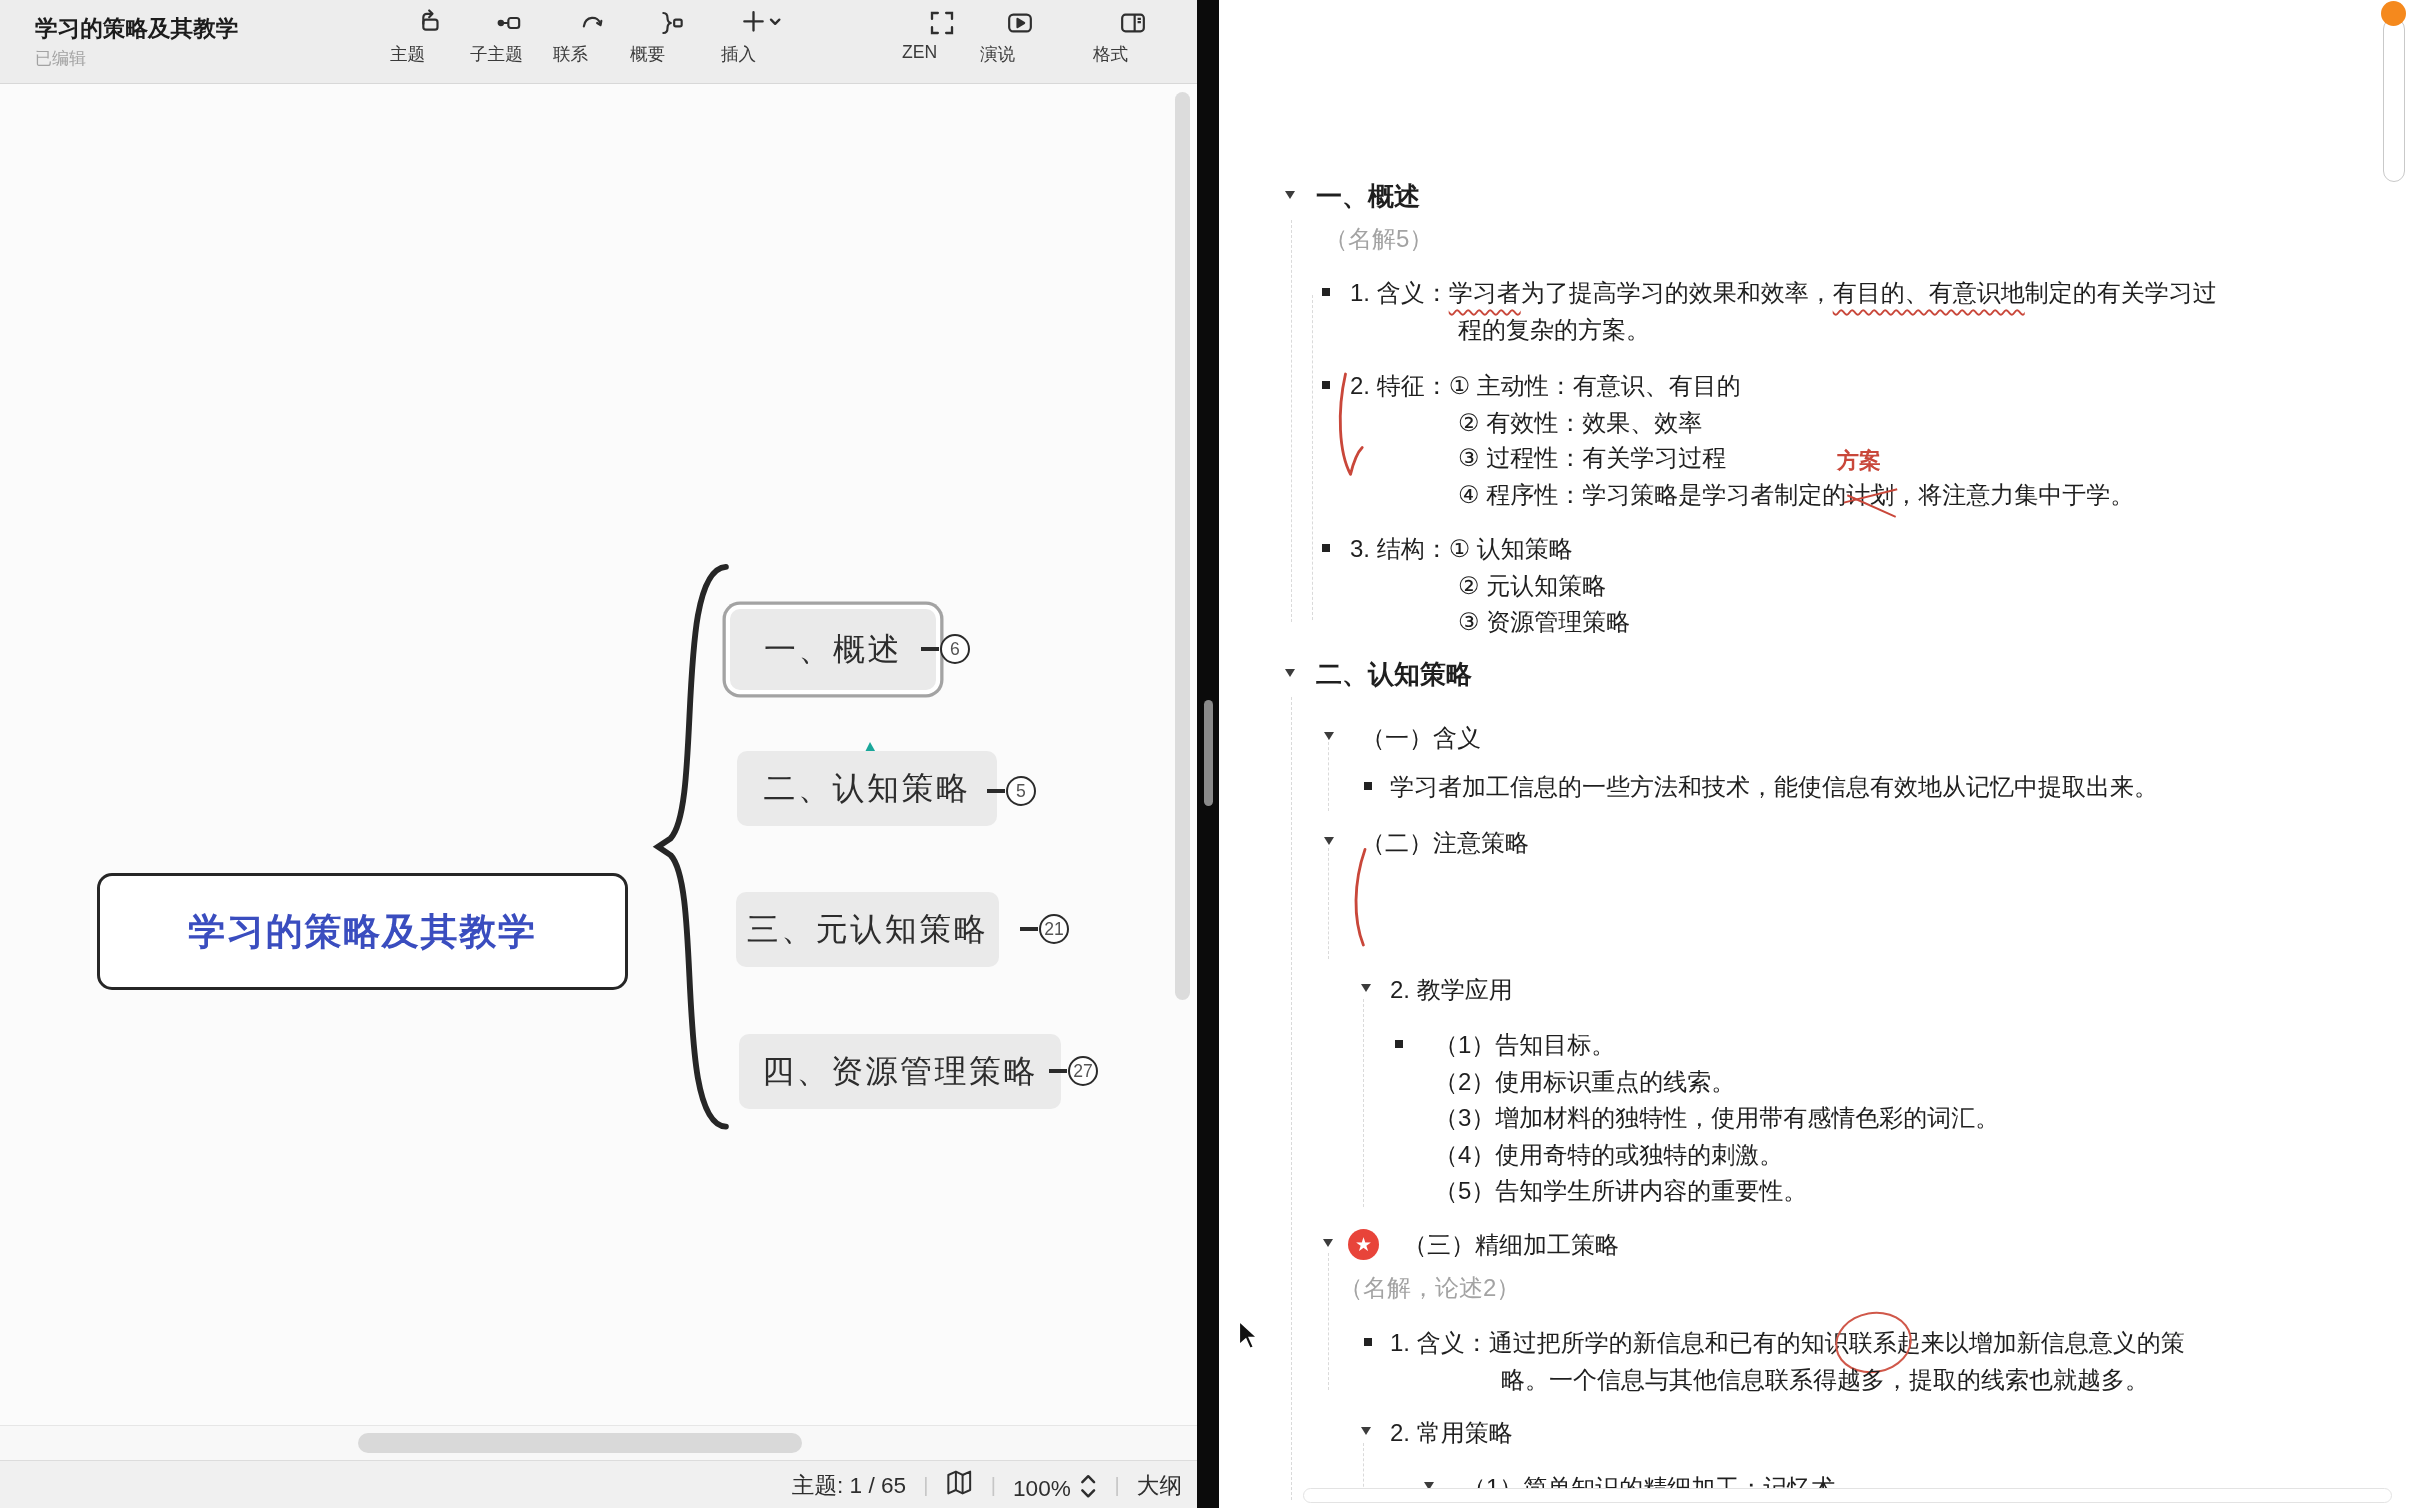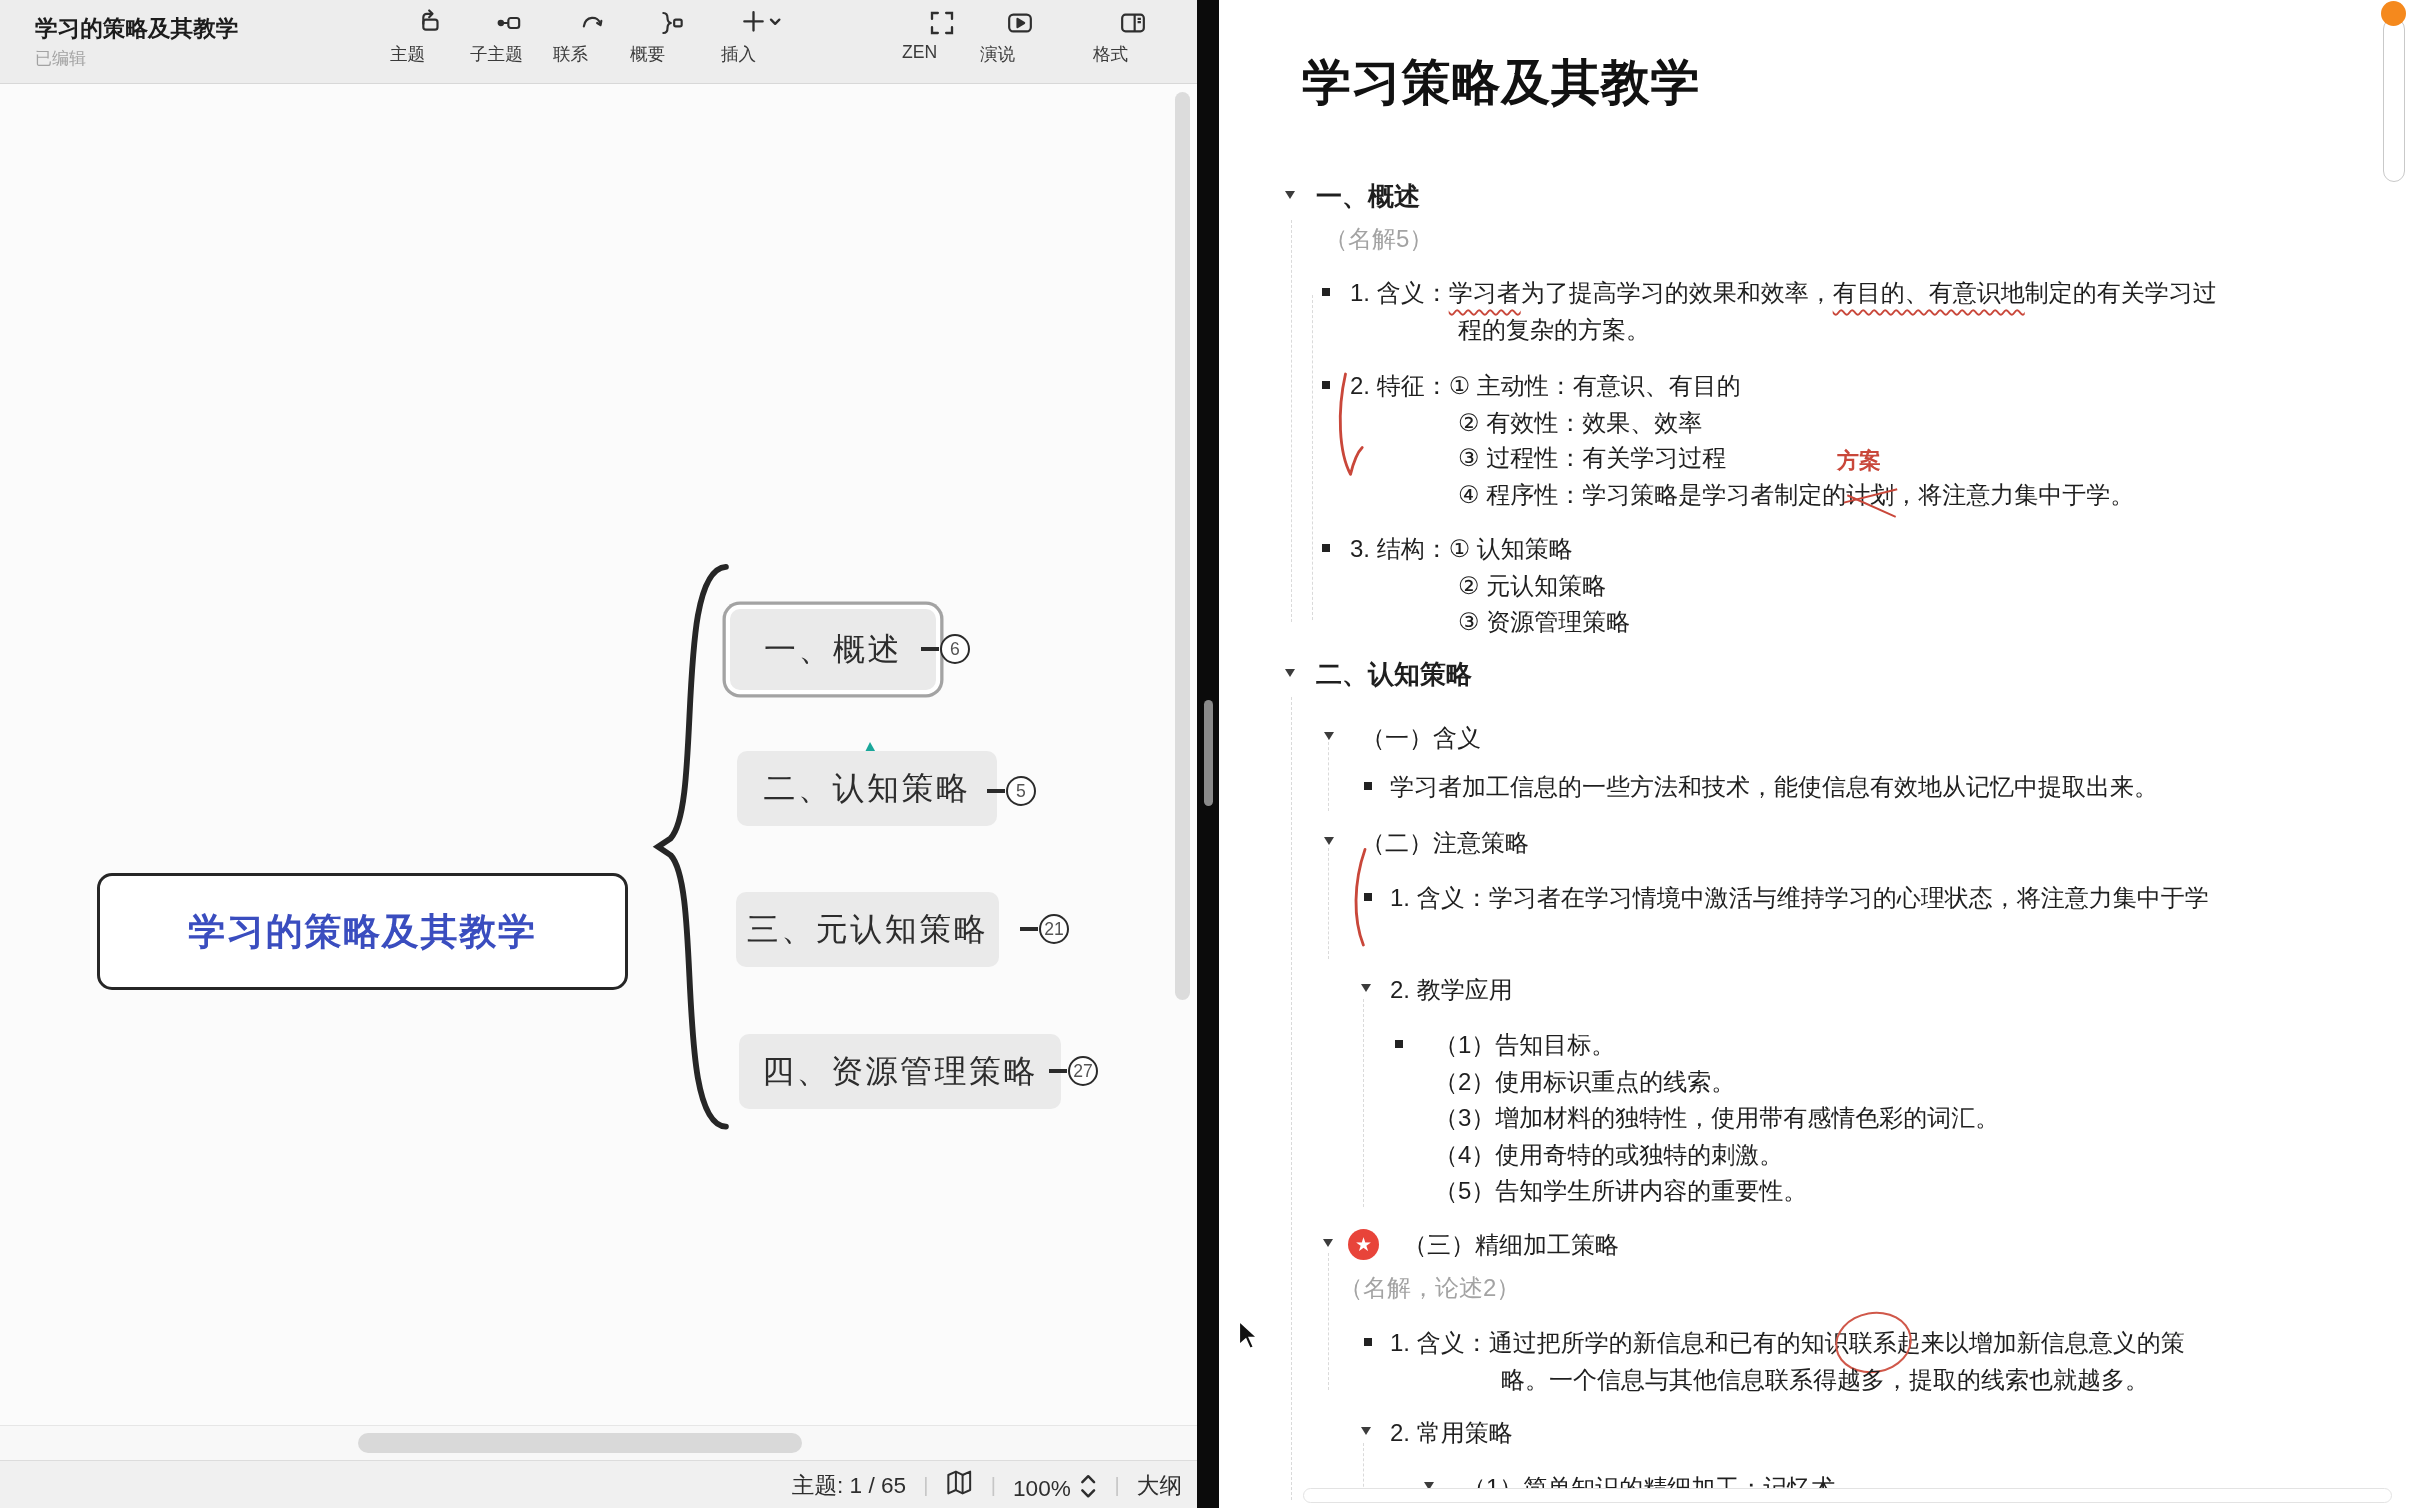--- a/index.html
+++ b/index.html
@@ -218,21 +218,20 @@
     <span>大纲</span>
   </div>
 </div>
 
 <div class="divider">
   <div class="handle"></div>
 </div>
 
 <div class="right-pane">
 
-  <div class="doc-title">学习策略及其教学</div>
 
   <div class="guide" style="left:72px;top:220px;height:402px"></div>
   <div class="guide" style="left:72px;top:697px;height:803px"></div>
   <div class="guide" style="left:93px;top:295px;height:325px"></div>
   <div class="guide" style="left:109px;top:737px;height:74px"></div>
   <div class="guide" style="left:109px;top:848px;height:111px"></div>
   <div class="guide" style="left:109px;top:1253px;height:137px"></div>
   <div class="guide" style="left:144px;top:999px;height:208px"></div>
   <div class="guide" style="left:144px;top:1443px;height:59px"></div>
 
@@ -289,24 +288,20 @@
   </div>
 
   <div class="row h2" style="left:142px;top:824px">
     <span class="tg"></span>
     <span>（二）注意策略</span>
     <svg class="redmark" style="left:-18.4px;top:22px" width="34" height="109" viewBox="0 0 40 130">
       <path d="M26 4 C12 44, 12 88, 24 118" fill="none" stroke="#c9473a" stroke-width="3.4" stroke-linecap="round"></path>
     </svg>
   </div>
 
-  <div class="row li3" style="left:171px;top:879px">
-    <span class="blt"></span>
-    <span>1. 含义：学习者在学习情境中激活与维持学习的心理状态，将注意力集中于学</span>
-  </div>
 
   <div class="row h3" style="left:171px;top:971px">
     <span class="tg"></span>
     <span>2. 教学应用</span>
   </div>
 
   <div class="row li4" style="left:215px;top:1026px">
     <span class="blt"></span>
     <span>（1）告知目标。</span>
   </div>

